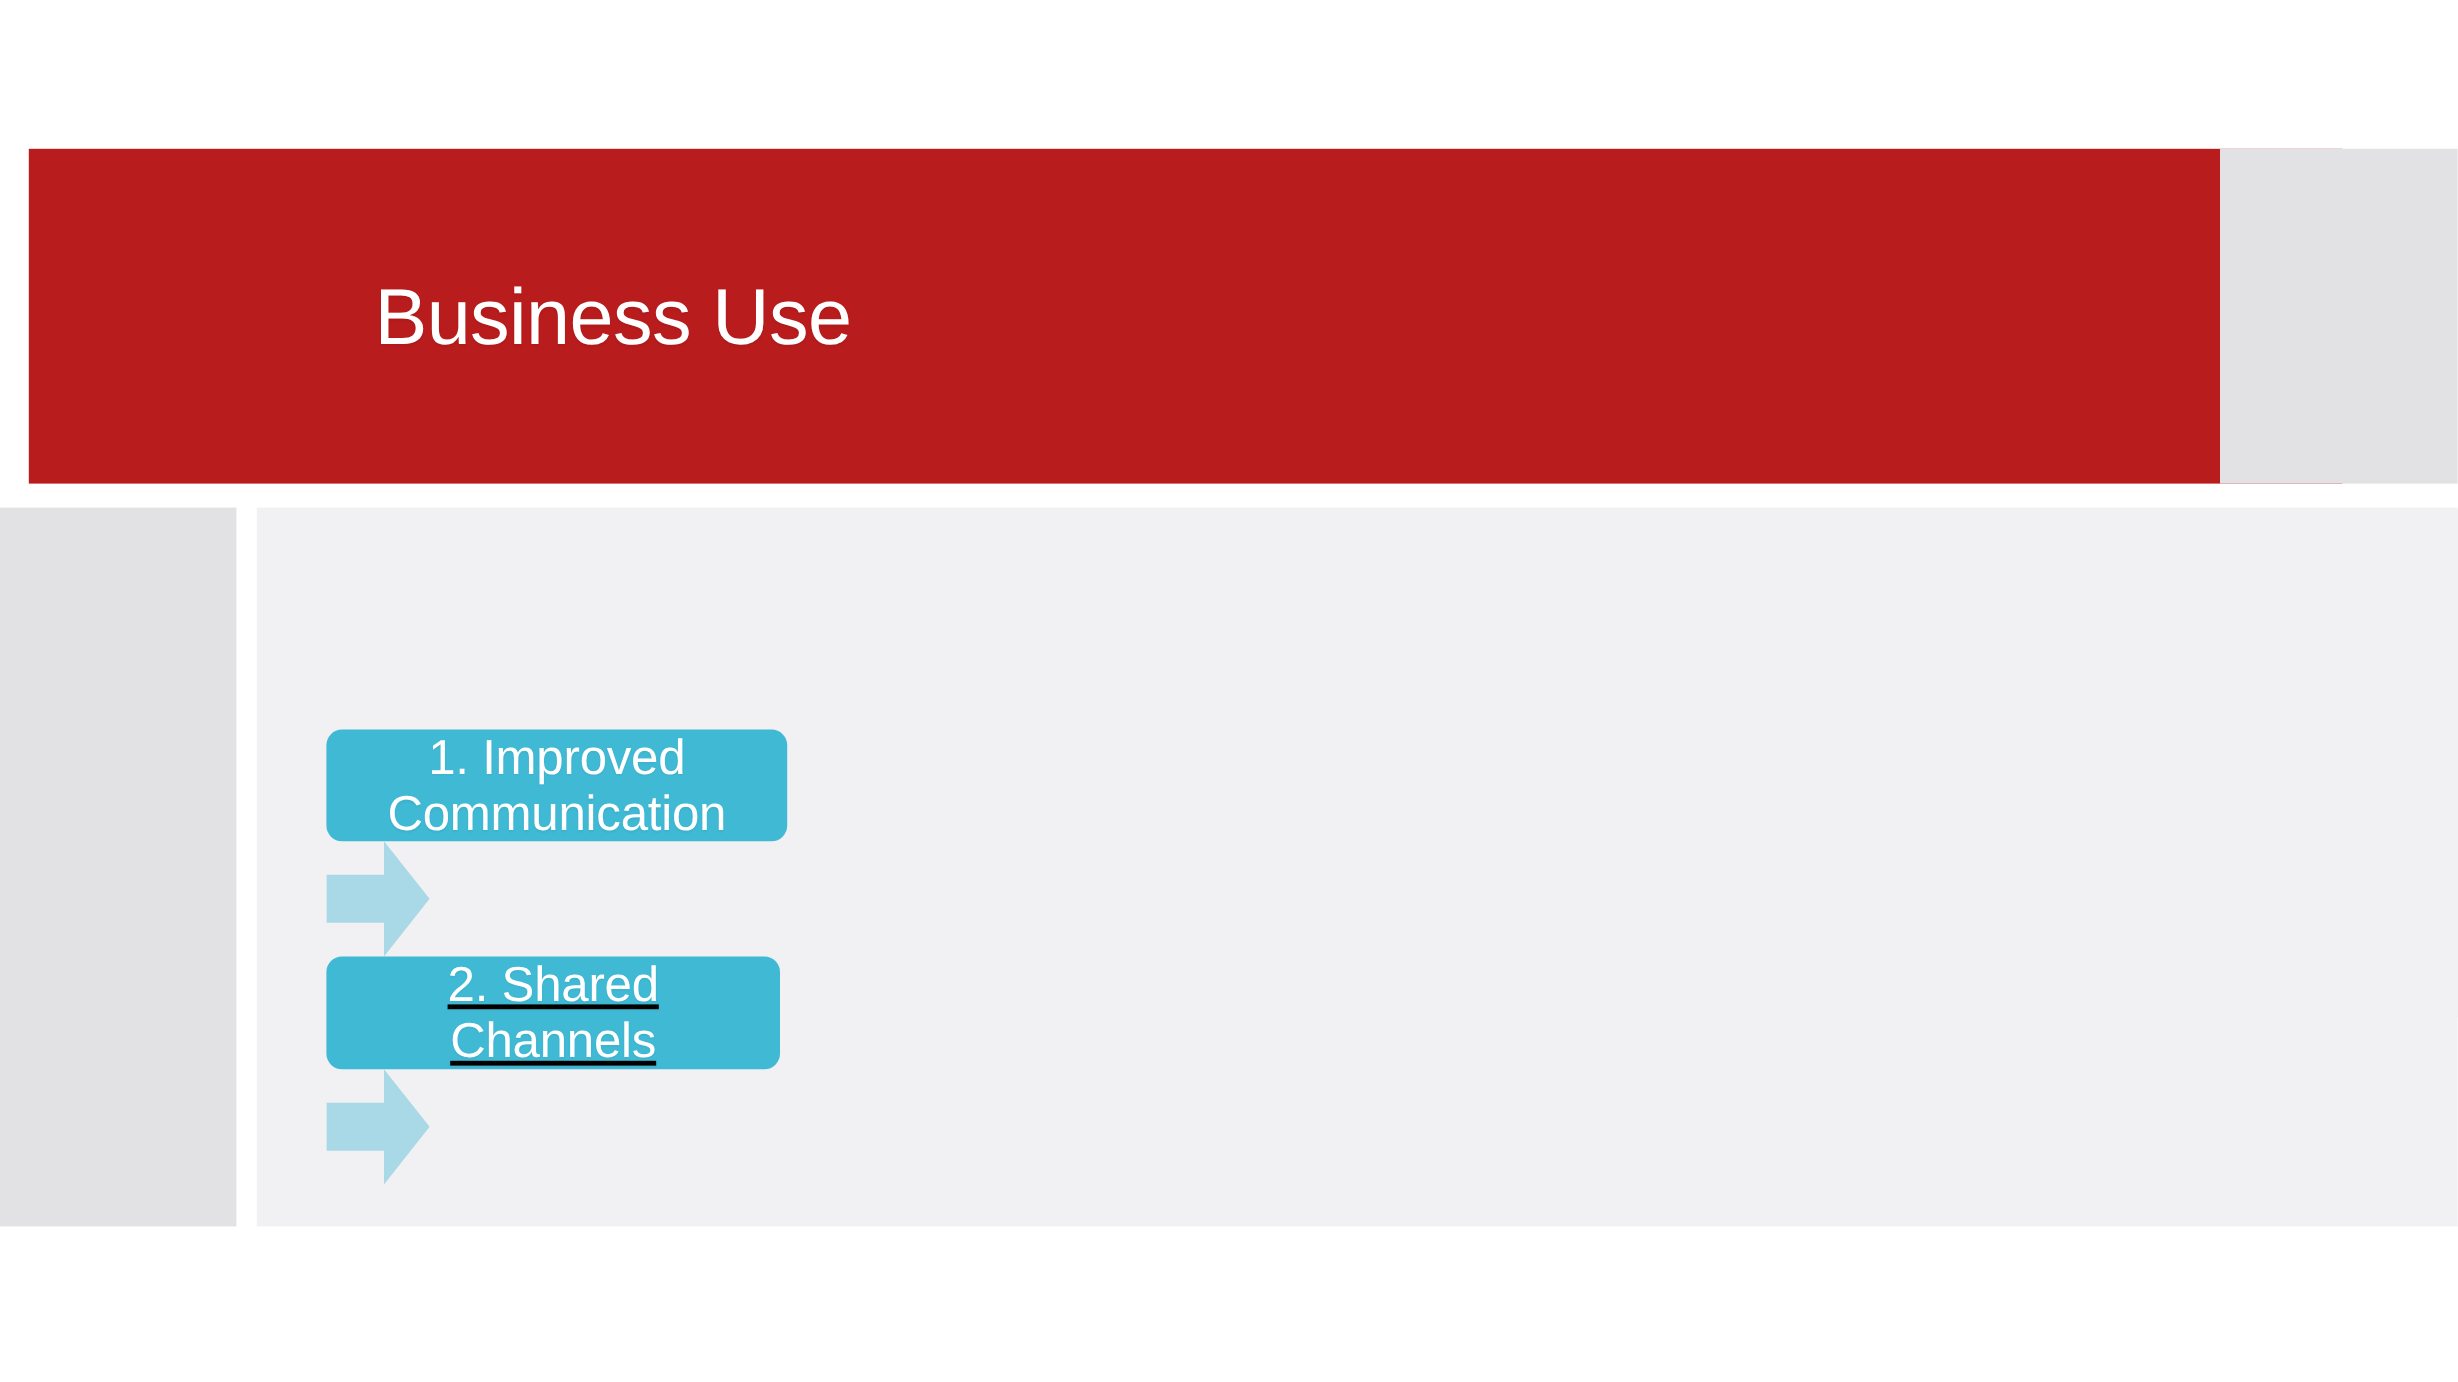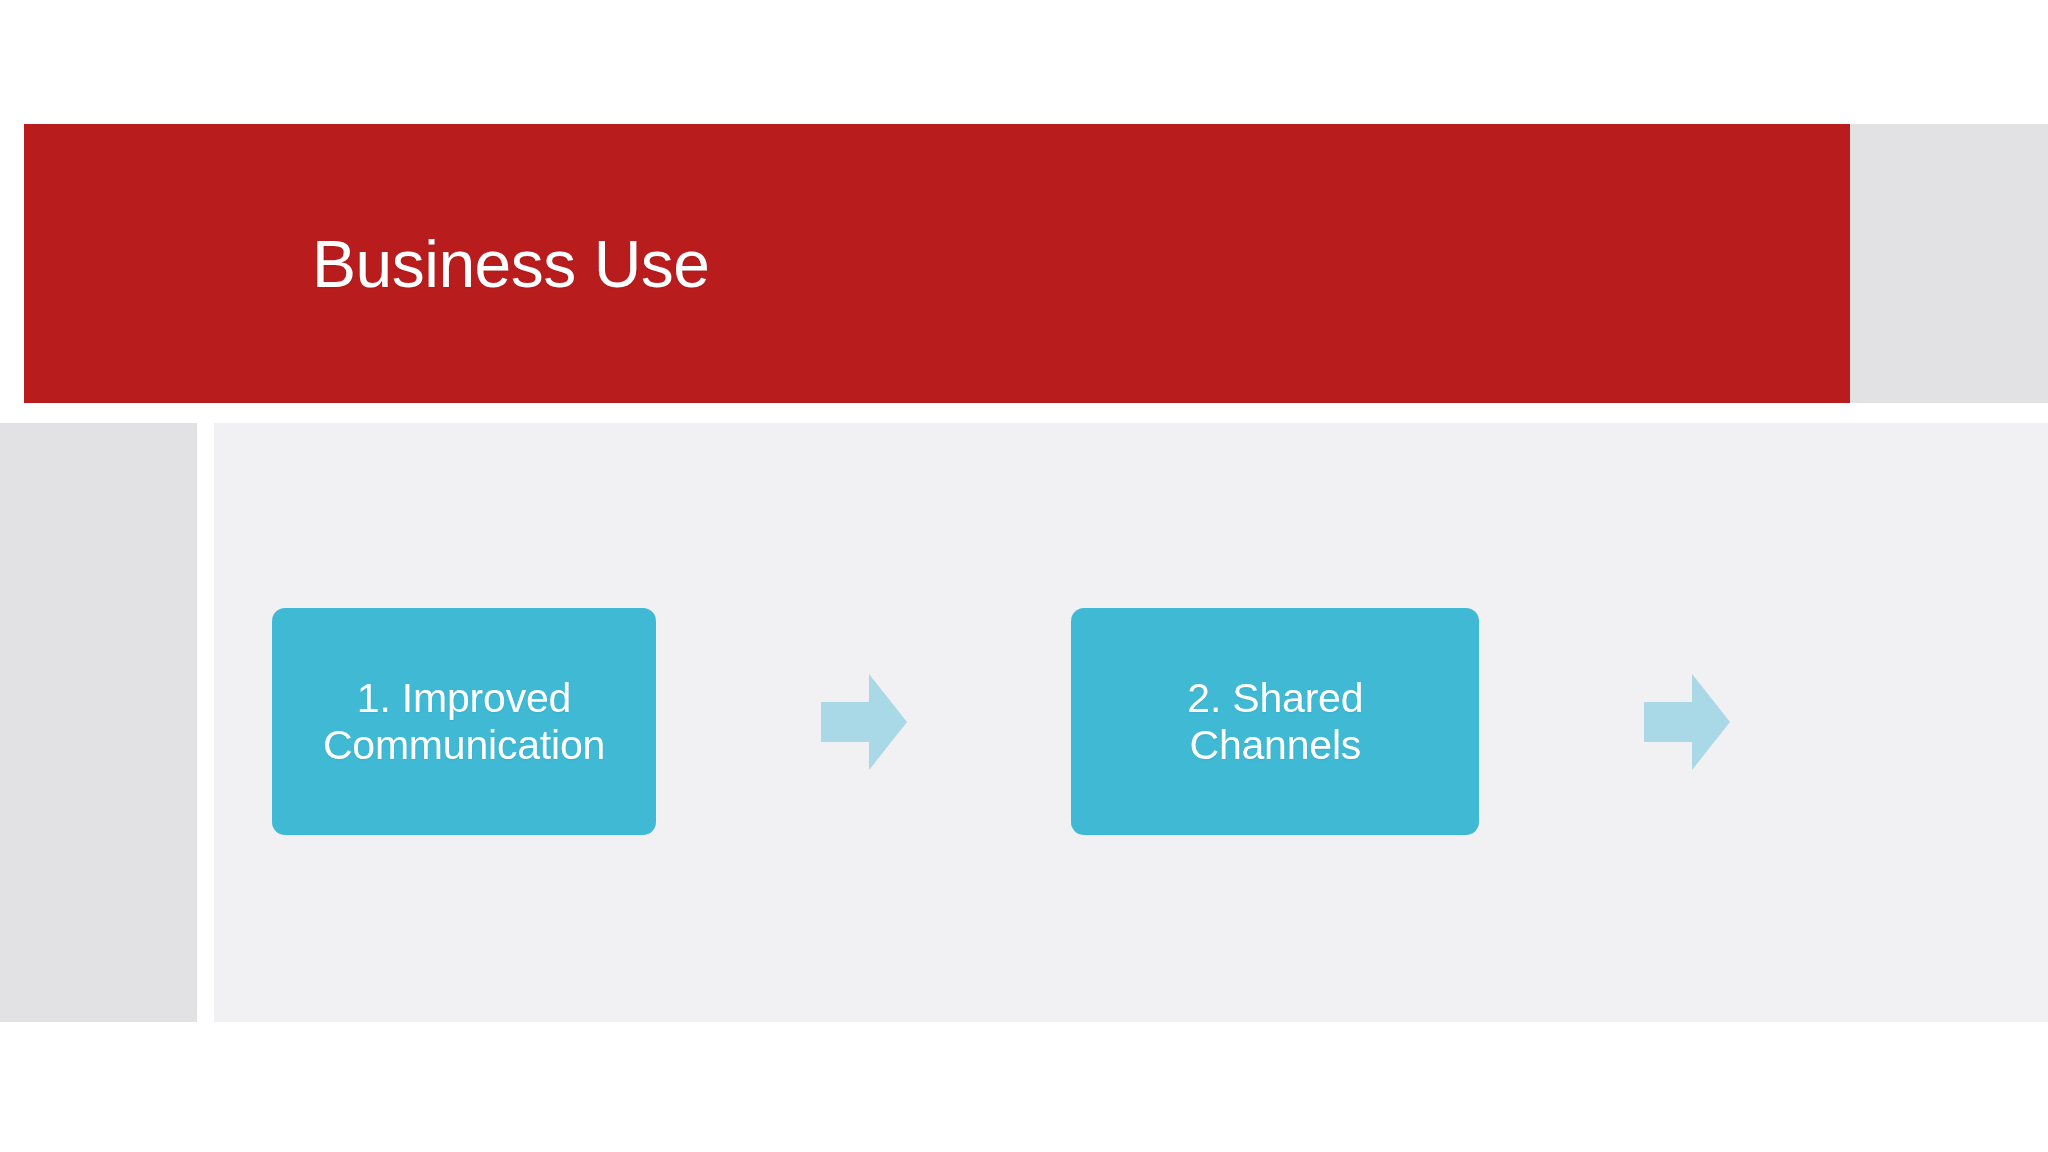--- a/index.html
+++ b/index.html
@@ -80,38 +80,37 @@
   }
 
   
   #process-flow {
     position: absolute;
     left: 58px;    
     top: 185px;    
     width: 1458px; 
     height: 227px;
     display: flex;
-    flex-direction: row;
-    align-items: center;
+    flex-direction: column;
     justify-content: space-between;
   }
 
   .flow-step {
     background: #3fb9d4;
     border-radius: 13px;
     height: 227px;
     display: flex;
     align-items: center;
     justify-content: center;
     box-sizing: border-box;
     padding: 0 16px;
   }
   .flow-step:nth-of-type(1) { width: 384px; }
   .flow-step:nth-of-type(2) { width: 380px; }
-  .flow-step:nth-of-type(3) { width: 408px; }
+  .flow-step:nth-of-type(3) { width: 378px; text-decoration: underline; }
 
   .flow-step-label {
     color: #ffffff;
     font-family: "Liberation Sans", sans-serif;
     font-size: 41px;
     font-weight: 400;
     line-height: 1.14;
     text-align: center;
     letter-spacing: -0.2px;
     white-space: pre-line;

